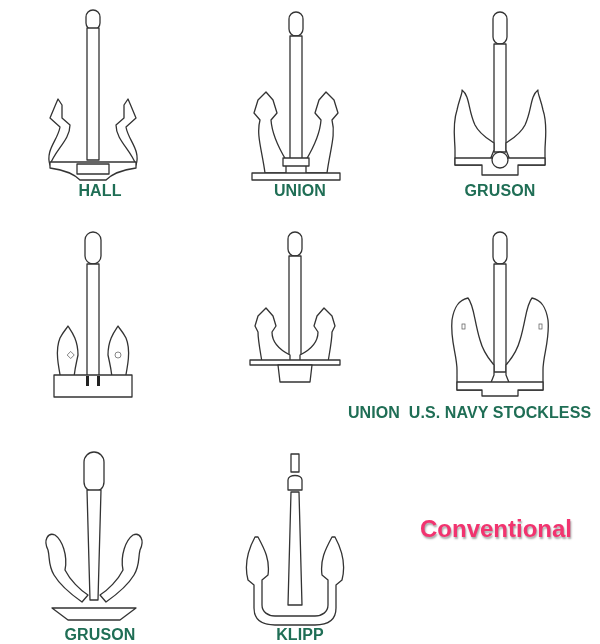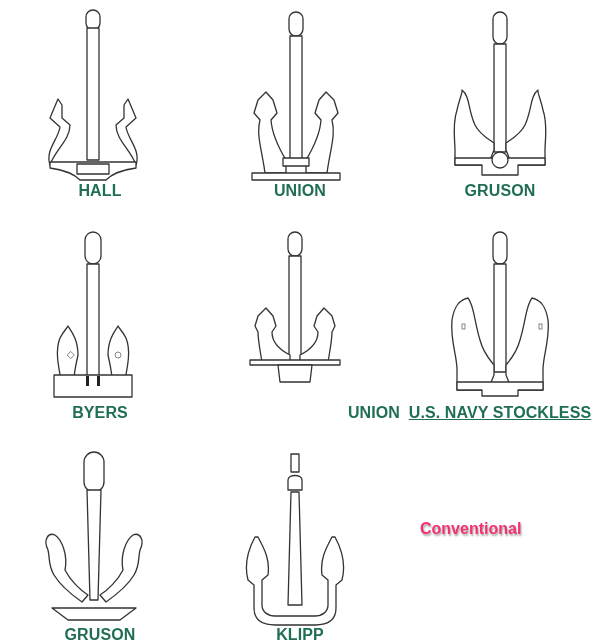--- a/index.html
+++ b/index.html
@@ -1,20 +1,20 @@
 <!DOCTYPE html>
 <html><head>
 <meta charset="utf-8">
 <style>
   html,body{margin:0;padding:0;background:#ffffff;}
   body{width:600px;height:644px;position:relative;overflow:hidden;font-family:"Liberation Sans",sans-serif;}
   .cell{position:absolute;width:200px;}
   .cell svg{position:absolute;left:0;top:0;}
   .label{position:absolute;left:0;width:200px;text-align:center;font-weight:bold;font-size:16px;color:#1f6e55;letter-spacing:0.1px;}
-  .title{position:absolute;left:420px;top:515px;color:#f2336f;font-weight:bold;font-size:16px;line-height:27px;text-shadow:1px 2px 2px rgba(0,0,0,0.35);}
+  .title{position:absolute;left:420px;top:515px;color:#f2336f;font-weight:bold;font-size:24px;line-height:27px;text-shadow:1px 2px 2px rgba(0,0,0,0.35);}
   .ln{fill:#ffffff;stroke:#333;stroke-width:1.3;stroke-linejoin:round;}
   .thin{fill:none;stroke:#555;stroke-width:0.7;}
 </style>
 </head>
 <body>
 
 <div class="cell" style="left:0;top:0;height:200px;">
   <svg width="200" height="200">
     <rect class="ln" x="86" y="10" width="14" height="20" rx="7"></rect>
     <rect class="ln" x="87" y="28" width="12" height="132"></rect>
@@ -55,21 +55,20 @@
     <rect class="ln" x="85" y="12" width="16" height="32" rx="8"></rect>
     <rect class="ln" x="87" y="44" width="12" height="115"></rect>
     <path class="ln" d="M62 165 C58 145,55 130,60 118 C63 112,67 108,68 106 C72 112,78 120,78 135 C76 145,73 155,74 165 Z"></path>
     <path class="ln" d="M124 165 C128 145,131 130,126 118 C123 112,119 108,118 106 C114 112,108 120,108 135 C110 145,113 155,112 165 Z"></path>
     <rect class="ln" x="54" y="155" width="78" height="22"></rect>
     <rect x="86" y="156" width="3" height="10" fill="#222"></rect>
     <rect x="97" y="156" width="3" height="10" fill="#222"></rect>
     <rect class="thin" x="68" y="132" width="5" height="5" transform="rotate(45 70 135)"></rect>
     <circle class="thin" cx="118" cy="135" r="3"></circle>
   </svg>
-  <div class="label" style="top:184px;">BYERS</div>
 </div>
 
 <div class="cell" style="left:200px;top:220px;height:200px;">
   <svg width="200" height="200">
     <rect class="ln" x="88" y="12" width="14" height="24" rx="7"></rect>
     <rect class="ln" x="89" y="36" width="12" height="110"></rect>
     <path class="ln" d="M62 142 C60 130,58 120,58 112 L55 106 L58 96 L66 88 L73 96 L76 106 L72 112 C72 122,80 130,90 135 L90 142 Z"></path>
     <path class="ln" d="M128 142 C130 130,132 120,132 112 L135 106 L132 96 L124 88 L117 96 L114 106 L118 112 C118 122,110 130,100 135 L100 142 Z"></path>
     <rect class="ln" x="50" y="140" width="90" height="5"></rect>
     <path class="ln" d="M78 145 L112 145 L110 162 L80 162 Z"></path>
@@ -80,21 +79,21 @@
 <div class="cell" style="left:400px;top:220px;height:200px;">
   <svg width="200" height="200">
     <rect class="ln" x="93" y="12" width="14" height="32" rx="7"></rect>
     <rect class="ln" x="94" y="44" width="12" height="108"></rect>
     <path class="ln" d="M57 170 L57 150 C57 135,50 120,52 100 C54 88,58 80,68 78 C74 85,74 100,80 120 C84 135,92 142,94 145 L94 155 L88 170 Z"></path>
     <path class="ln" d="M143 170 L143 150 C143 135,150 120,148 100 C146 88,142 80,132 78 C126 85,126 100,120 120 C116 135,108 142,106 145 L106 155 L112 170 Z"></path>
     <path class="ln" d="M57 162 L143 162 L143 170 L118 170 L118 176 L82 176 L82 170 L57 170 Z"></path>
     <rect class="thin" x="62" y="104" width="3" height="5"></rect>
     <rect class="thin" x="139" y="104" width="3" height="5"></rect>
   </svg>
-  <div class="label" style="top:184px;text-decoration:underline;">U.S. NAVY STOCKLESS</div>
+  <div class="label" style="top:184px;">U.S. NAVY STOCKLESS</div>
 </div>
 
 <div class="cell" style="left:0;top:440px;height:204px;">
   <svg width="200" height="204">
     <rect class="ln" x="84" y="12" width="20" height="40" rx="10"></rect>
     <path class="ln" d="M87 50 L101 50 L98 160 L90 160 Z"></path>
     <path class="ln" d="M48 110 C43 100,48 92,55 95 C62 100,68 115,65 130 C70 140,80 150,88 155 L82 162 C72 155,60 145,54 135 C48 125,50 118,48 110 Z"></path>
     <path class="ln" d="M140 110 C145 100,140 92,133 95 C126 100,120 115,123 130 C118 140,108 150,100 155 L106 162 C116 155,128 145,134 135 C140 125,138 118,140 110 Z"></path>
     <path class="ln" d="M52 168 L136 168 L120 180 L68 180 Z"></path>
   </svg>

